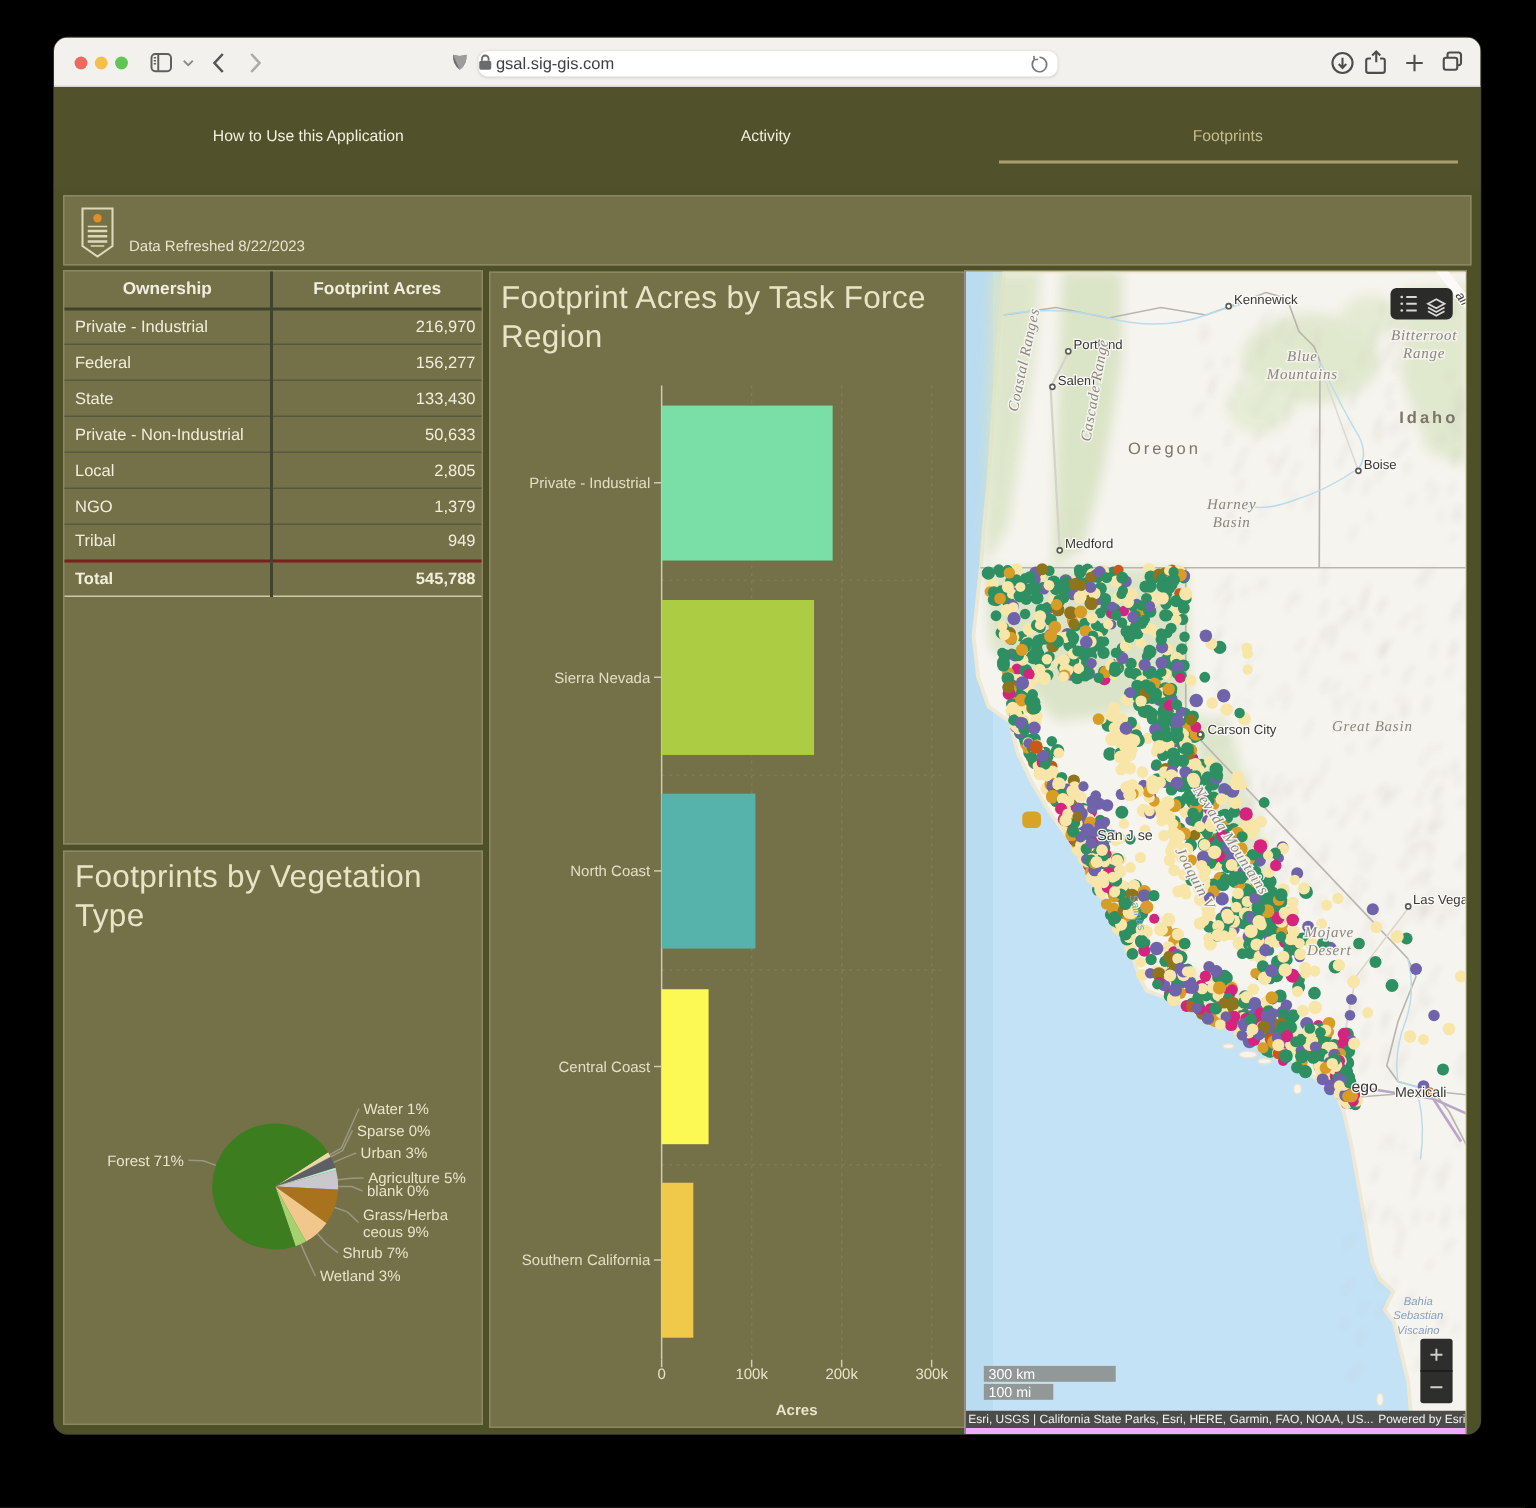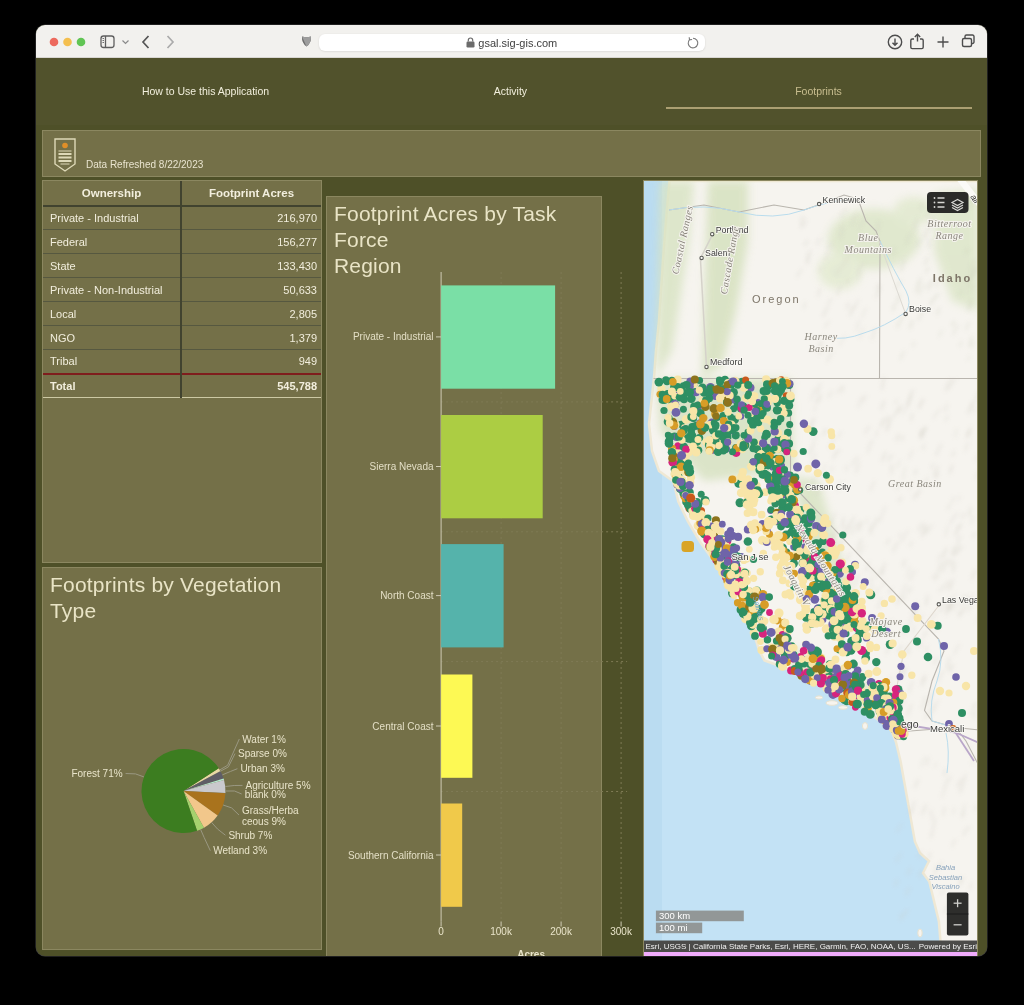--- a/index.html
+++ b/index.html
@@ -1,27 +1,27 @@
 <!DOCTYPE html>
 <html><head><meta charset="utf-8"><title>d</title><style>
 *{margin:0;padding:0;box-sizing:border-box}
 html,body{width:1024px;height:1005px;background:#000;font-family:"Liberation Sans",sans-serif;overflow:hidden}
 .win{position:absolute;left:36px;top:25px;width:951px;height:931px;border-radius:9px;overflow:hidden;background:#4e5028;box-shadow:0 0 0 0.5px rgba(255,255,255,0.25)}
 .toolbar{position:absolute;left:0;top:0;width:951px;height:33px;background:#f2f1ee;border-bottom:1px solid #d8d6d2}
 .urlpill{position:absolute;left:282.6px;top:8.9px;width:386.4px;height:17.6px;background:#fff;border-radius:6px;box-shadow:0 0.5px 2px rgba(0,0,0,0.12)}
-.urltext{position:absolute;left:0;right:0;top:0;bottom:0;text-align:center;font-size:11px;line-height:18px;color:#404040}
+.urltext{position:absolute;left:0;right:0;top:0;bottom:0;font-size:11px;line-height:18px;color:#404040}
 .nav{position:absolute;left:0;top:33px;width:951px;height:67px;background:#51522c}
 .tab{position:absolute;top:27px;height:16px;font-size:10.5px;color:#f2efdd;text-align:center;width:307px}
 .tab.dim{color:#c8bd8f}
 .tabline{position:absolute;left:630px;top:49px;width:306px;height:1.5px;background:#ab9f72}
 .panel{position:absolute;background:#747048;border:1px solid #8b8760}
 .hpanel{left:6px;top:105px;width:939px;height:47px}
 .tpanel{left:6px;top:154.5px;width:280px;height:383px}
 .ppanel{left:6px;top:542px;width:280px;height:383px}
-.bpanel{left:290px;top:171px;width:276px;height:770.5px}
+.bpanel{left:290px;top:156px;width:318px;height:770.5px}
 .mpanel{position:absolute;left:607px;top:154.5px;width:334.5px;height:899px;overflow:hidden;border:1px solid #8b8760;background:#f0abfc}
 .htitle{position:absolute;left:41px;top:8px;font-size:16.5px;color:#eee9cd;letter-spacing:0.35px}
 .hsub{position:absolute;left:43px;top:28px;font-size:10px;color:#e9e4cf}
 .ptitle{position:absolute;left:7px;top:4px;font-size:21px;line-height:26px;color:#e9e4c6;letter-spacing:0.2px}
 table.own{position:absolute;left:0;top:0;width:278px;border-collapse:collapse;font-size:11px;color:#f2eedd}
 table.own th{font-weight:bold;text-align:center;height:25px;border-bottom:2px solid #41432f;font-size:11.5px}
 table.own td{height:24px;padding:0 4px 0 7px}
 table.own tr{border-bottom:1px solid #565840}
 table.own td.num{text-align:right}
 table.own .c1{width:138px;border-right:2px solid #41432f}

